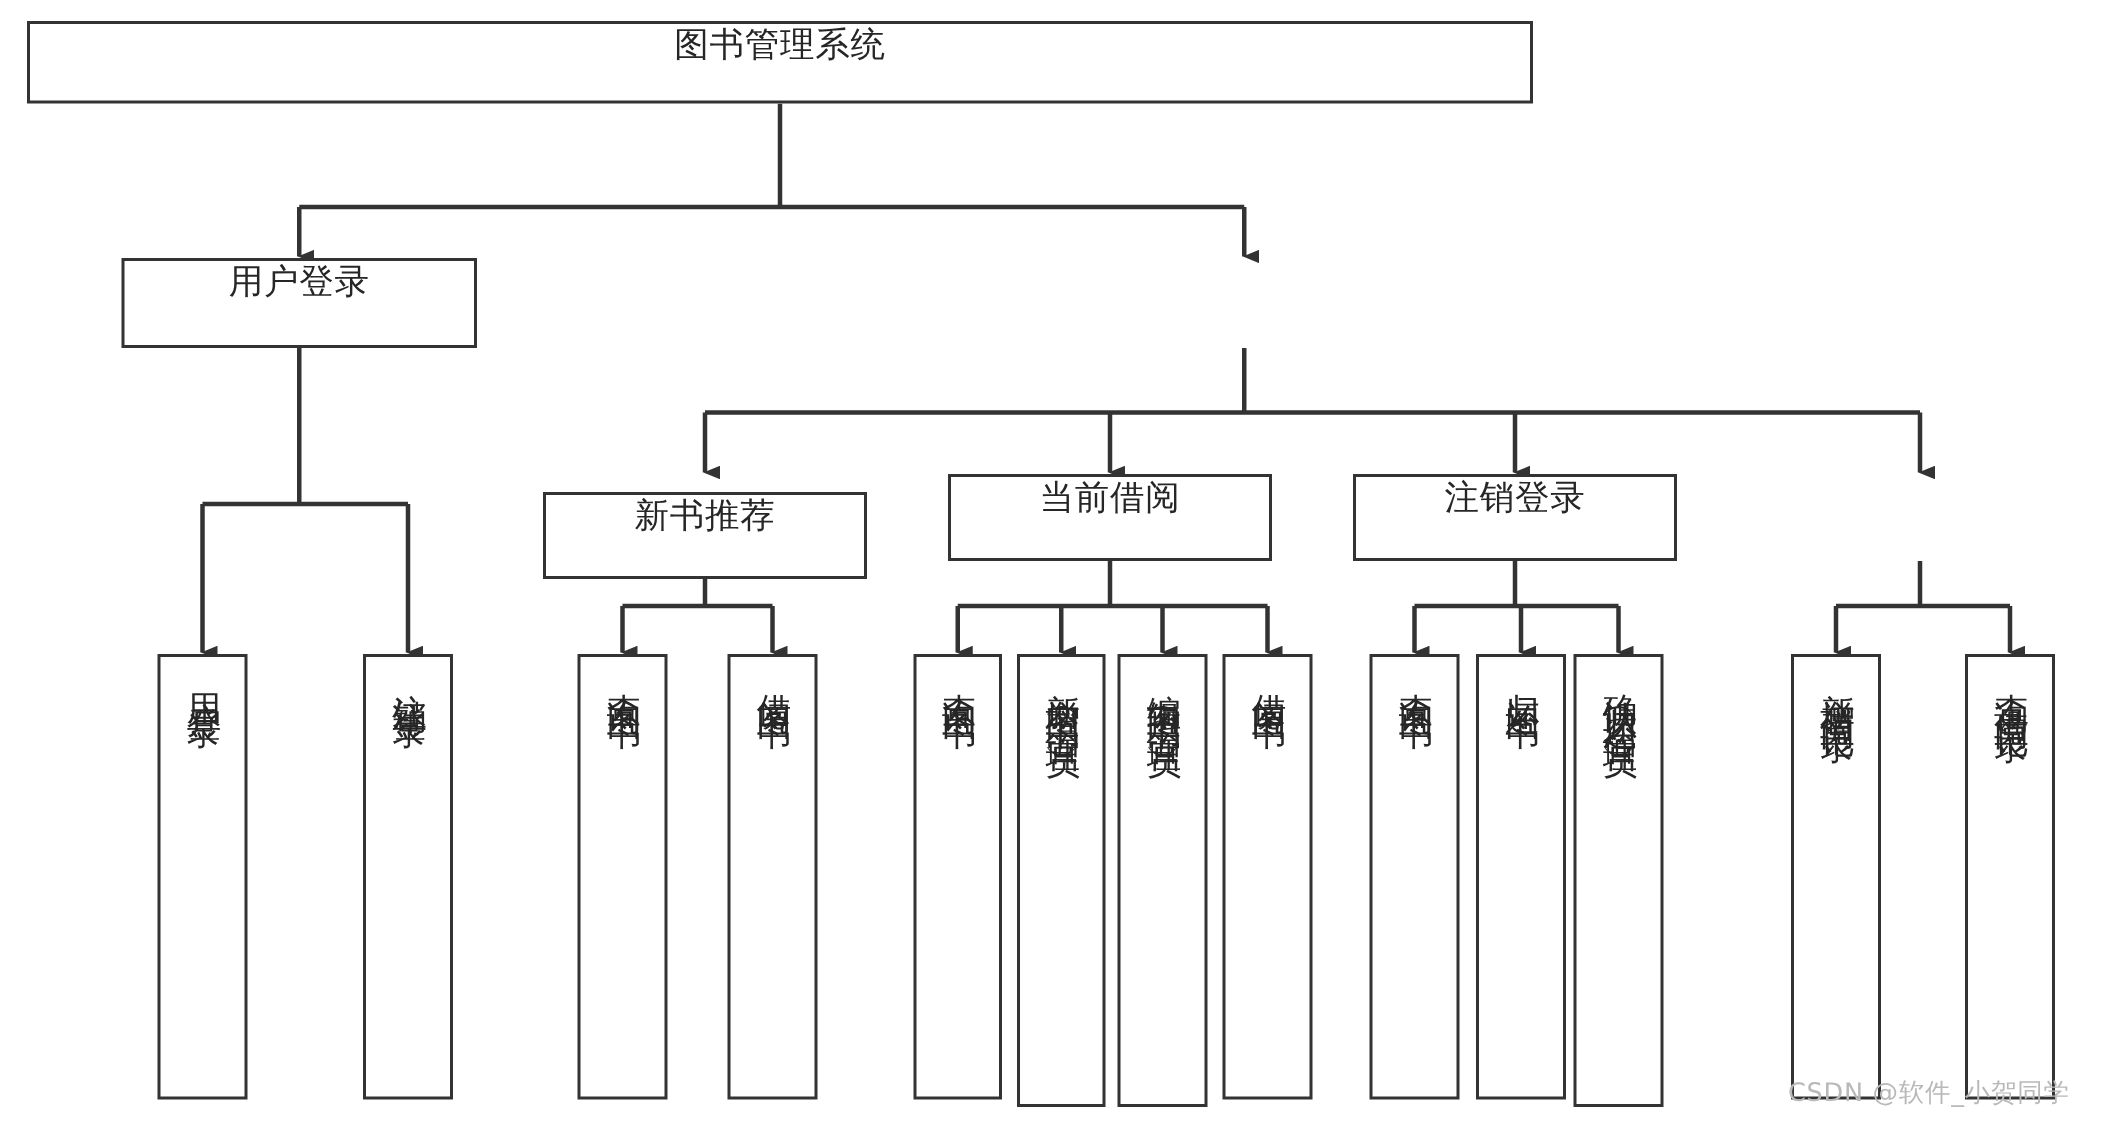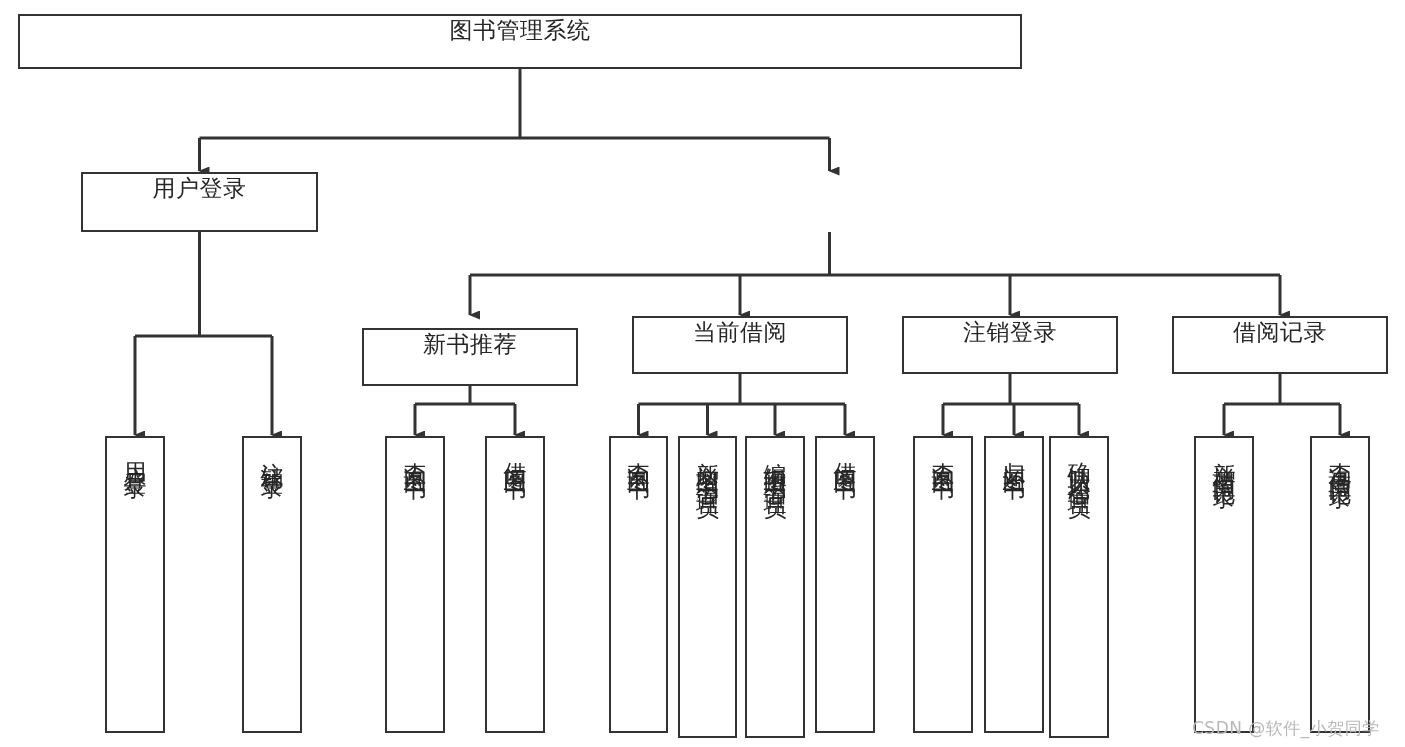--- a/index.html
+++ b/index.html
@@ -125,23 +125,20 @@
 
   <div class="node horiz" id="node-l3-0" style="left: 362px; top: 316px; width: 216px; height: 58px; margin-top: 12px;">
     <span class="node-label">新书推荐</span>
   </div>
   <div class="node horiz" id="node-l3-1" style="left: 632px; top: 316px; width: 216px; height: 58px;">
     <span class="node-label">当前借阅</span>
   </div>
   <div class="node horiz" id="node-l3-2" style="left: 902px; top: 316px; width: 216px; height: 58px;">
     <span class="node-label">注销登录</span>
   </div>
-  <div class="node horiz" id="node-l3-3" style="left: 1172px; top: 316px; width: 216px; height: 58px;">
-    <span class="node-label">借阅记录</span>
-  </div>
 
   <div class="node vert" id="node-leaf-0" style="left: 105px; top: 436px; width: 60px; height: 297px;">
     <span class="node-label">用户登录</span>
   </div>
   <div class="node vert" id="node-leaf-1" style="left: 242px; top: 436px; width: 60px; height: 297px;">
     <span class="node-label">注销登录</span>
   </div>
   <div class="node vert" id="node-leaf-2" style="left: 385px; top: 436px; width: 60px; height: 297px;">
     <span class="node-label">查询图书</span>
   </div>

